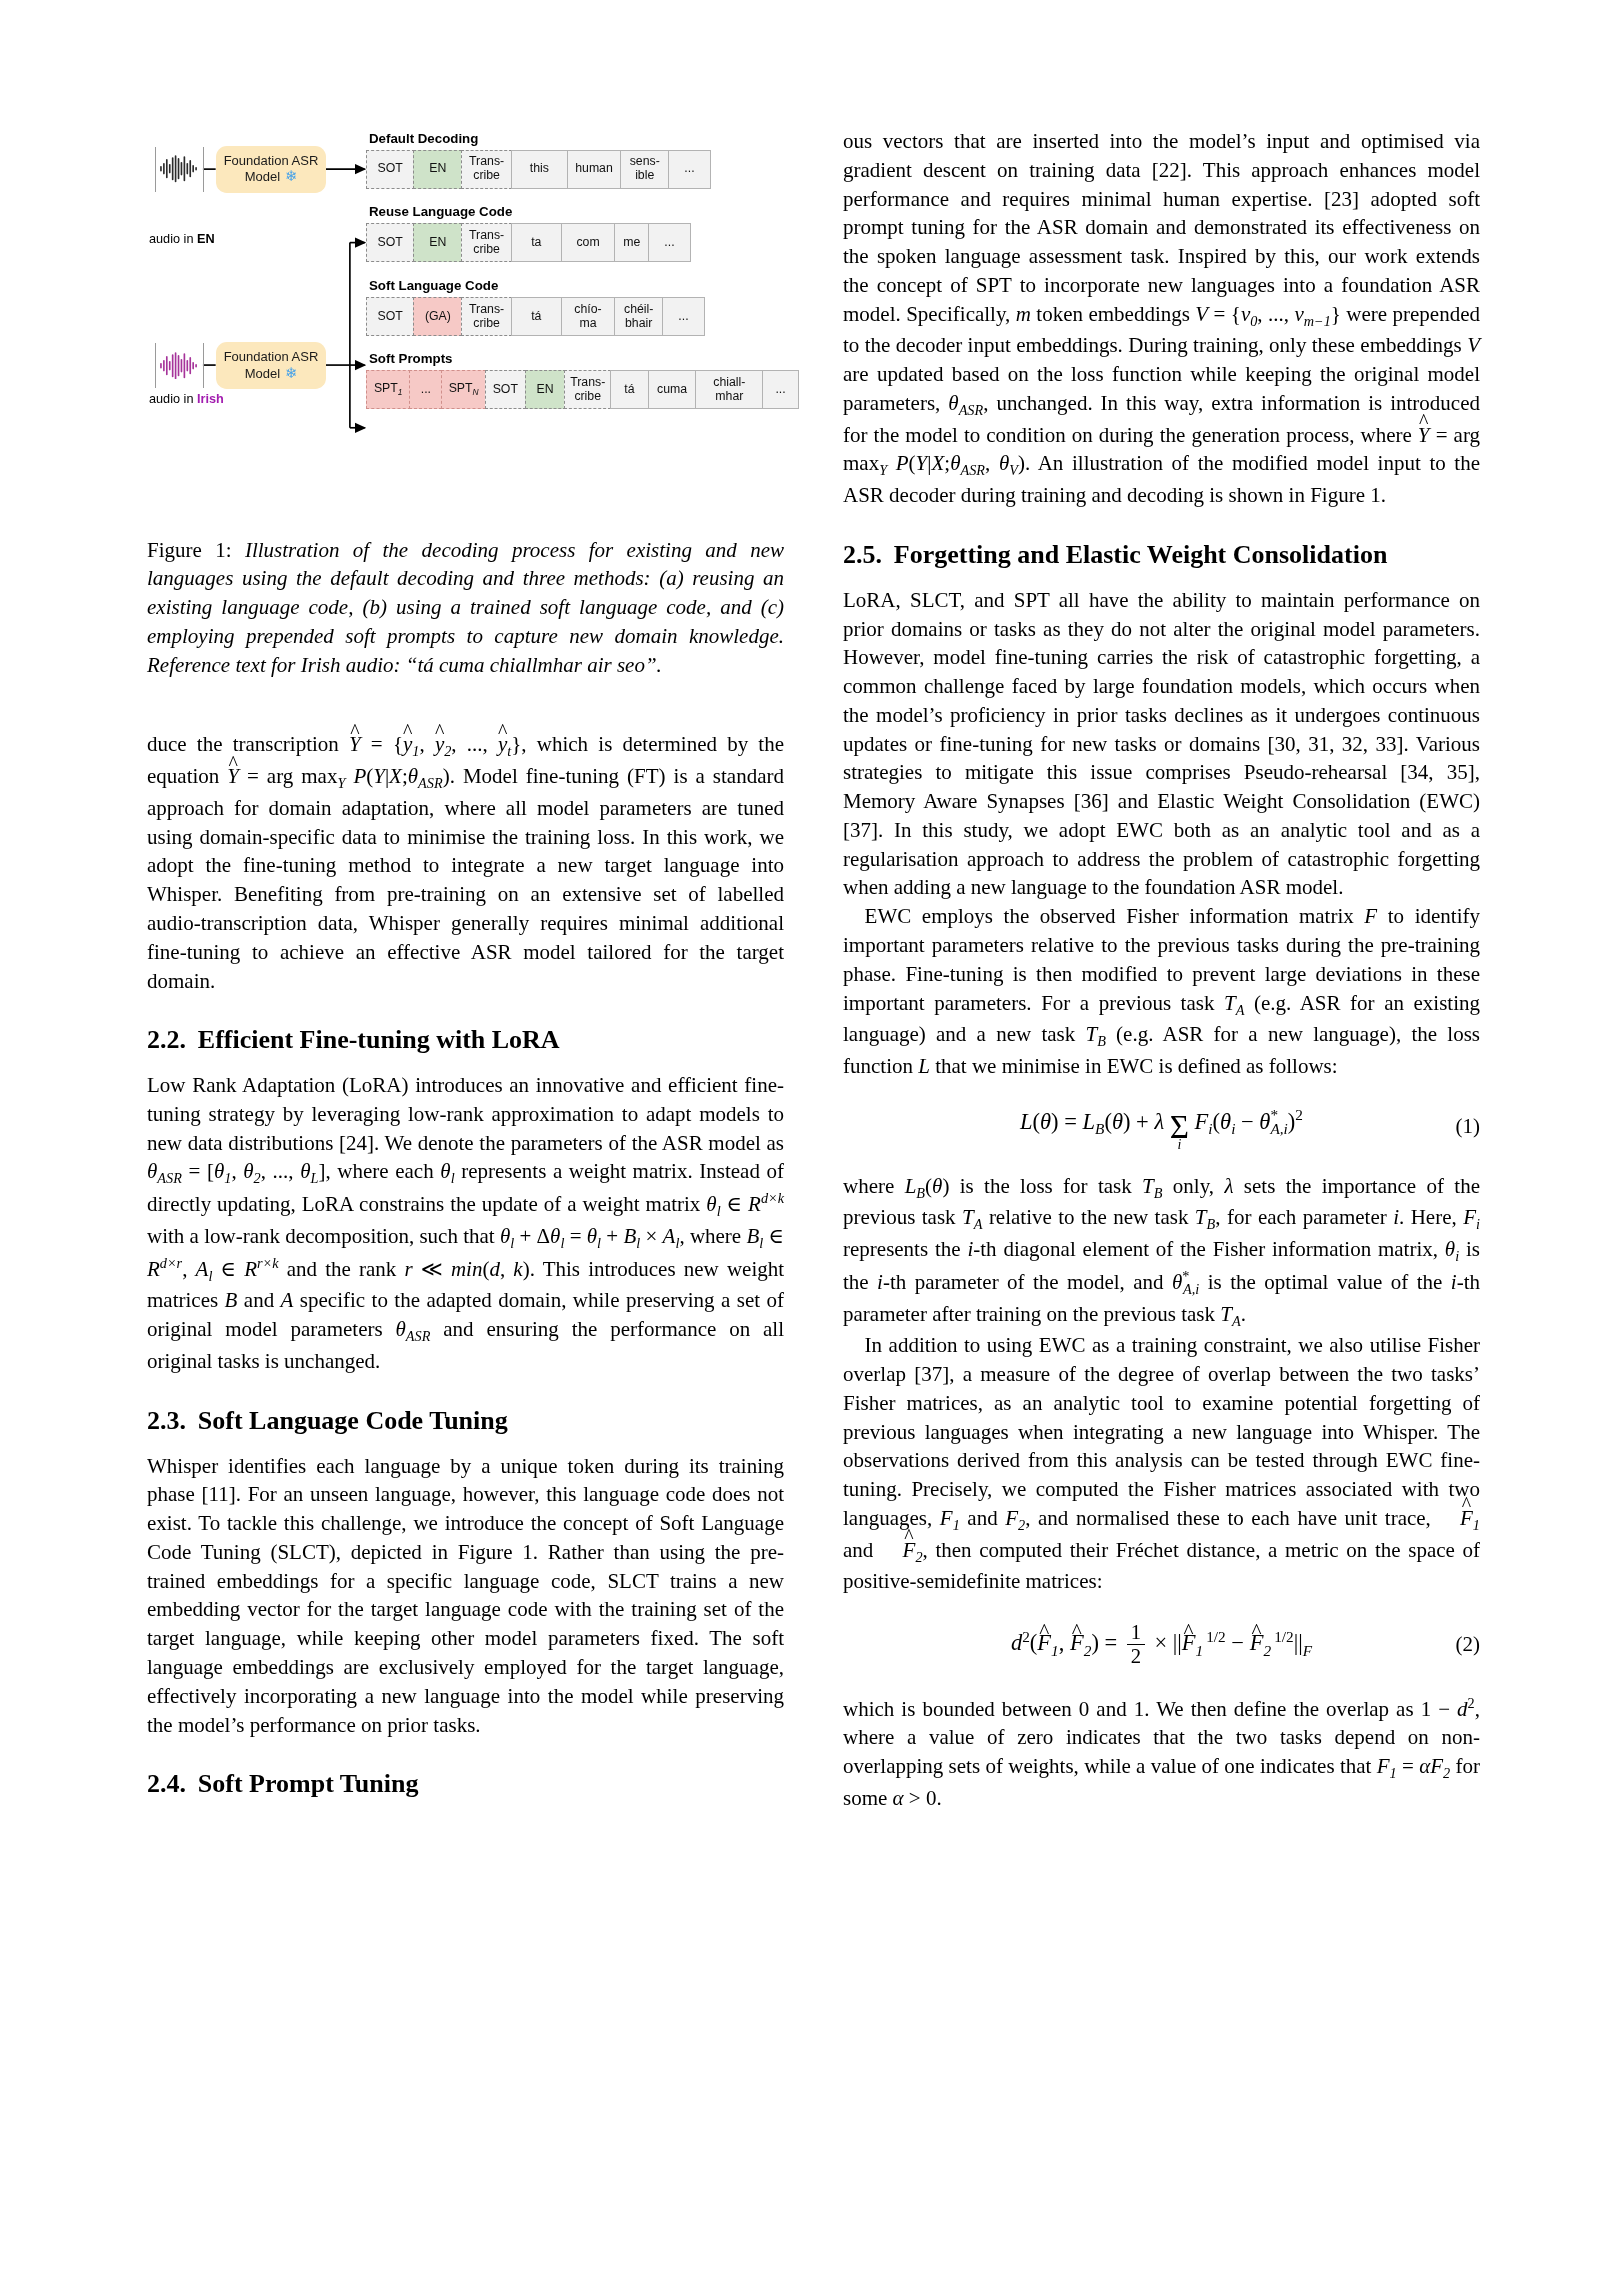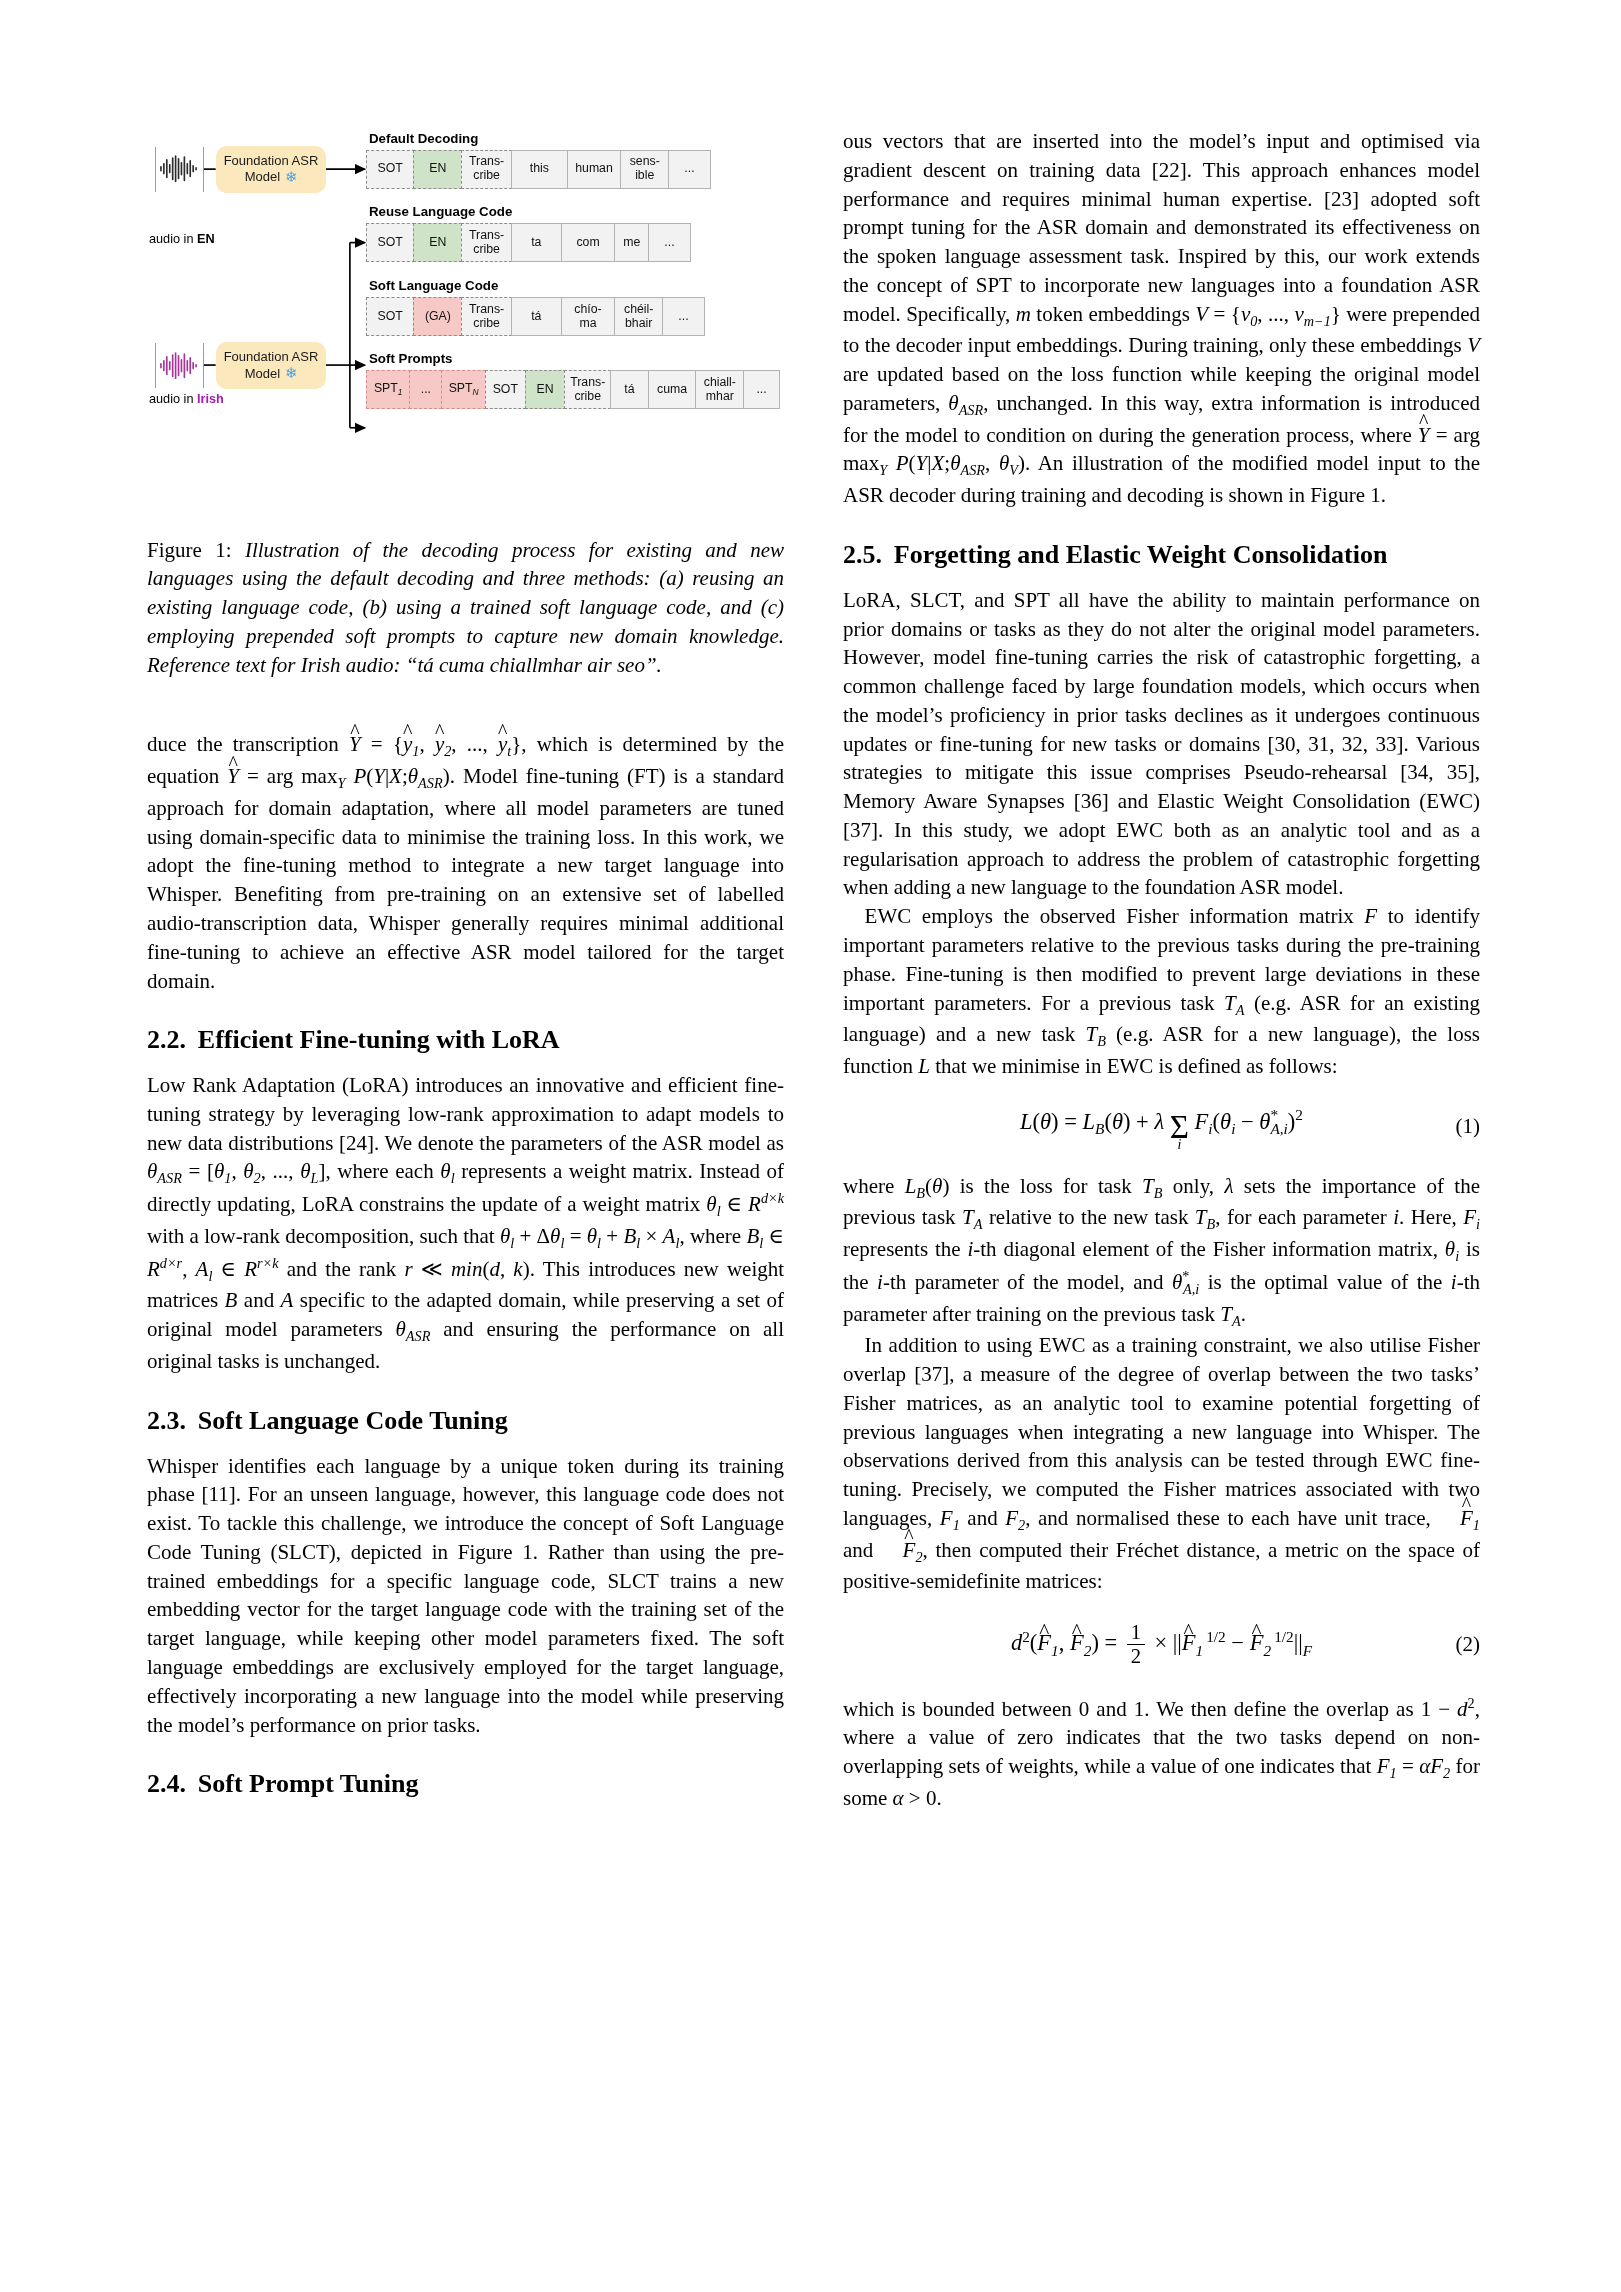--- a/index.html
+++ b/index.html
@@ -145,21 +145,21 @@
     display: flex;
     flex-direction: column;
     align-items: center;
     justify-content: center;
     font-family: "Liberation Sans", sans-serif;
     font-size: 13px;
     color: #1b1b1b;
     line-height: 1.25;
     text-align: center;
   }
-  .model-box .l2 { display: flex; align-items: center; gap: 4.9px; }
+  .model-box .l2 { display: flex; align-items: flex-start; gap: 4.9px; }
   .snow { color: #4aa3e8; font-size: 14.7px; line-height: 1; }
 
   .row-title {
     position: absolute;
     font-family: "Liberation Sans", sans-serif;
     font-weight: bold;
     font-size: 13.3px;
     white-space: nowrap;
     color: #000;
   }
@@ -342,21 +342,21 @@
             <div class="tok pink-solid" style="width:45px">
                 <span>SPT<sub class="it">N</sub></span>
               </div>
             <div class="tok dashed" style="width:41px">SOT</div>
             <div class="tok green" style="width:41px">EN</div>
             <div class="tok dashed" style="width:47px">
                 <span class="two">Trans-<br>cribe</span>
               </div>
             <div class="tok plain" style="width:39px">tá</div>
             <div class="tok plain" style="width:49px">cuma</div>
-            <div class="tok plain" style="width:49px">
+            <div class="tok plain" style="width:68px">
                 <span class="two">chiall-<br>mhar</span>
               </div>
             <div class="tok plain" style="width:37px">...</div>
           </div>
 
         </div>
       </div>
 
       <p class="caption"><span class="lbl">Figure 1:</span><span class="txt"> Illustration of the decoding process for existing and new languages using the default decoding and three methods: (a) reusing an existing language code, (b) using a trained soft language code, and (c) employing prepended soft prompts to capture new domain knowledge. Reference text for Irish audio: “tá cuma chiallmhar air seo”.</span></p>
 

